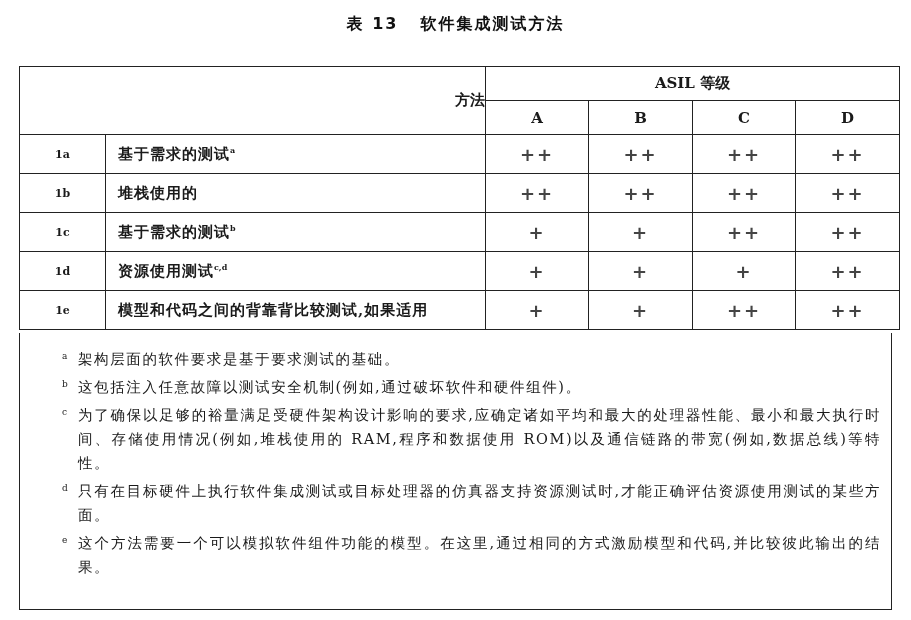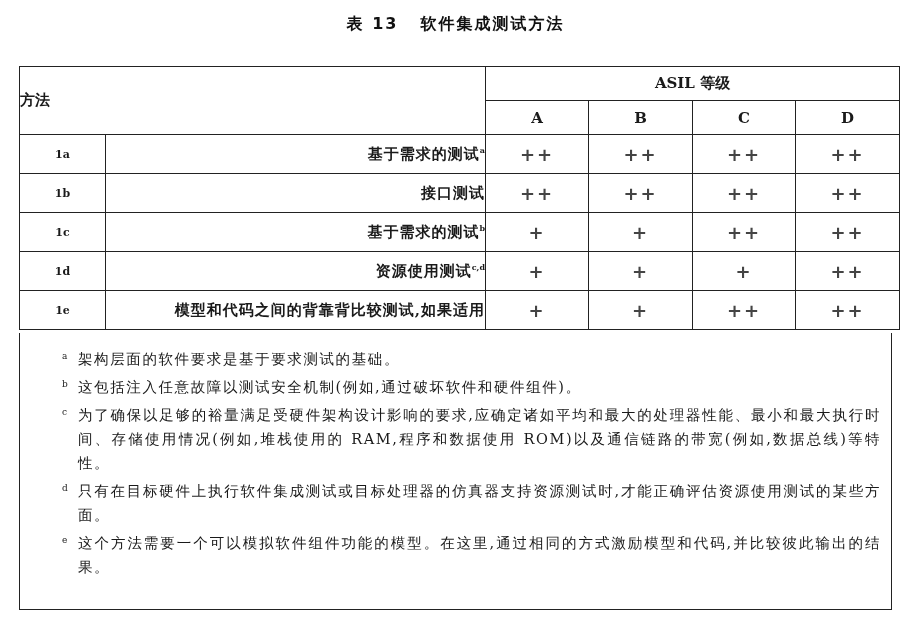--- a/index.html
+++ b/index.html
@@ -15,26 +15,26 @@
   }
   .title .num { margin-right: 22px; }
   table.main {
     position: absolute; left: 19px; top: 66px;
     width: 874px; border-collapse: collapse; table-layout: fixed;
     font-size: 14px;
   }
   table.main td, table.main th {
     border: 1.5px solid #222; padding: 0; font-weight: bold;
   }
-  .h-method { height: 66px; text-align: left; vertical-align: middle; font-size: 15px; }
+  .h-method { height: 66px; text-align: right; vertical-align: middle; font-size: 15px; }
   .h-asil { height: 33px; text-align: center; font-size: 15px; }
   .h-level { height: 33px; text-align: center; font-size: 15px; }
   .row td { height: 38px; }
   .id { text-align: center; font-size: 11px; }
-  .name { padding-left: 12px !important; font-size: 15px; letter-spacing: 1px; text-align: right; }
+  .name { padding-left: 12px !important; font-size: 15px; letter-spacing: 1px; }
   .name sup { font-size: 8px; vertical-align: 6px; letter-spacing: 0; }
   .val { text-align: center; font-size: 18px; color: #444; letter-spacing: 2px; font-family: "DejaVu Sans", sans-serif; font-weight: 300; }
   .notes {
     position: absolute; left: 19px; top: 333px; width: 871px; height: 276px;
     border: 1.5px solid #222; border-top: none;
     font-size: 14.5px; line-height: 24px; letter-spacing: 1.6px;
   }
   .note { position: relative; padding-left: 58px; padding-right: 10px; margin-top: 4px; }
   .note:first-child { margin-top: 14px; }
   .note .mark {
@@ -72,21 +72,21 @@
   <tr class="row">
     <td class="id">1a</td>
     <td class="name"><span>基于需求的测试</span><sup>a</sup></td>
     <td class="val">++</td>
     <td class="val">++</td>
     <td class="val">++</td>
     <td class="val">++</td>
   </tr>
   <tr class="row">
     <td class="id">1b</td>
-    <td class="name"><span>接口测试</span><sup></sup></td>
+    <td class="name"><span>堆栈使用的</span><sup></sup></td>
     <td class="val">++</td>
     <td class="val">++</td>
     <td class="val">++</td>
     <td class="val">++</td>
   </tr>
   <tr class="row">
     <td class="id">1c</td>
     <td class="name"><span>基于需求的测试</span><sup>b</sup></td>
     <td class="val">+</td>
     <td class="val">+</td>

